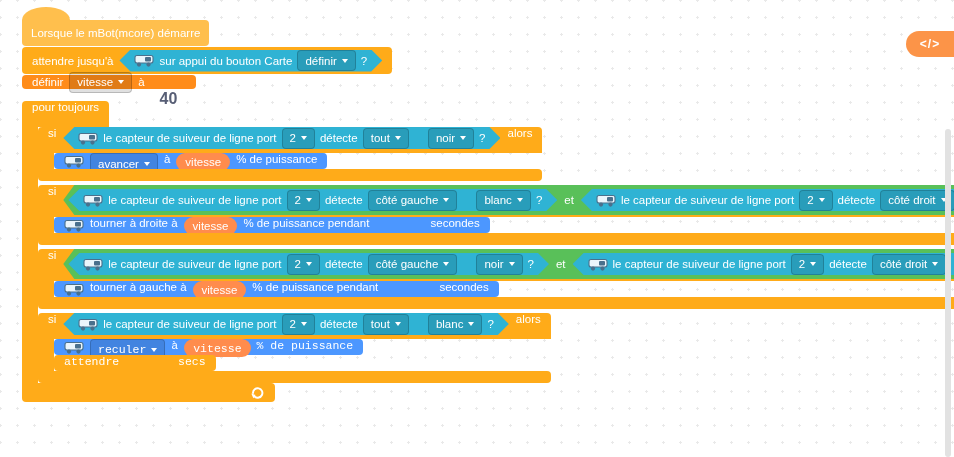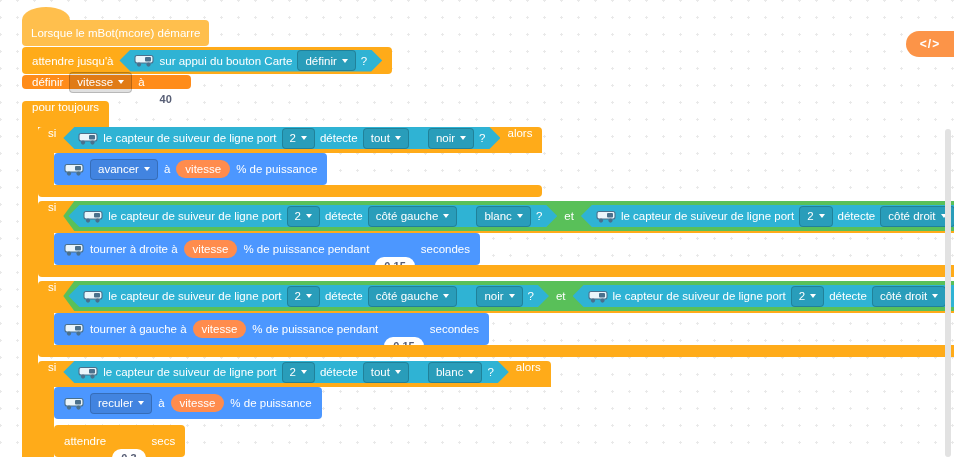--- a/index.html
+++ b/index.html
@@ -27,38 +27,38 @@
   .c-abs{position:absolute;}
   .c-head{display:inline-flex;align-items:flex-start;gap:7px;background:#FFAB19;
     border-radius:4px 4px 0 0;padding:0 10px;height:26px;white-space:nowrap;}
   .c-head.tall{height:32px;}
   .c-bodyrow{display:flex;align-items:stretch;}
   .c-arm{width:16px;background:#FFAB19;flex:0 0 16px;}
   .c-stack{display:flex;flex-direction:column;align-items:flex-start;row-gap:4px;}
   .c-foot{align-self:stretch;height:12px;background:#FFAB19;border-radius:0 4px 4px 4px;}
   .forever-foot{align-self:flex-start;width:253px;height:19px;display:flex;align-items:center;
     justify-content:flex-end;padding-right:10px;box-sizing:border-box;}
-  .cmd{display:inline-flex;align-items:center;gap:6px;height:32px;padding:0 10px;
+  .cmd{display:inline-flex;gap:6px;height:16px;padding:0 10px;
     border-radius:4px;white-space:nowrap;}
   
   .hex{display:inline-flex;align-items:center;gap:5px;height:22px;padding:0 15px;white-space:nowrap;
     clip-path:polygon(11px 0,calc(100% - 11px) 0,100% 50%,calc(100% - 11px) 100%,11px 100%,0 50%);}
   .hex.cyan{background:#2FB3D4;}
   .hex.green{background:#59C059;height:30px;padding:0 5px;gap:7px;}
   
   .dd{display:inline-flex;align-items:center;gap:5px;background:rgba(0,0,0,0.12);
     border:1px solid rgba(0,0,0,0.18);border-radius:4px;height:19px;padding:0 7px;cursor:pointer;}
   .arr{width:0;height:0;border-left:3.5px solid transparent;border-right:3.5px solid transparent;
     border-top:4px solid #fff;display:inline-block;}
   .spacer{display:inline-block;width:9px;}
   
   .oval{display:inline-flex;align-items:center;justify-content:center;height:18px;
     border-radius:10px;padding:0 9px;}
   .oval.var{background:#FF8C4D;color:#fff;}
-  .oval.num{background:#fff;color:#575E75;font-weight:700;font-size:11px;margin-top:34px;}
+  .oval.num{background:#fff;color:#575E75;font-weight:700;font-size:16px;margin-top:34px;}
   .boticon{display:inline-flex;align-items:center;}
   
   #codeBtn{position:absolute;right:0;top:31px;width:48px;height:26px;background:#FC9448;
     border-radius:13px 0 0 13px;display:flex;align-items:center;justify-content:center;
     font-weight:700;font-size:12px;letter-spacing:1px;cursor:pointer;}
   
   #vscroll{position:absolute;right:3px;top:129px;width:6px;height:328px;background:#e2e2e2;
     border-radius:3px;}
 </style>
 </head>
@@ -355,21 +355,21 @@
               <span class="dd">
                   <span>blanc</span>
                   <i class="arr"></i>
                 </span>
               <span>?</span>
             </span>
             <span>alors</span>
           </div>
           <div class="c-bodyrow">
             <div class="c-arm"></div>
-            <div class="c-stack" style="row-gap:6px;">
+            <div class="c-stack" style="row-gap:0;font-family:Liberation Mono, monospace;">
               <div class="cmd blue">
                 <span class="boticon">
   <svg width="20" height="13" viewBox="0 0 20 13">
     <rect x="1" y="1.5" width="18" height="7.5" rx="2" fill="#EAF5FB" stroke="#4A708C" stroke-width="1.1"></rect>
     <rect x="11" y="3" width="6" height="4.5" rx="1" fill="#4A708C"></rect>
     <circle cx="5" cy="10.6" r="2.1" fill="#4A708C"></circle>
     <circle cx="14.5" cy="10.6" r="2.1" fill="#4A708C"></circle>
   </svg>
 </span>
                 <span class="dd">

